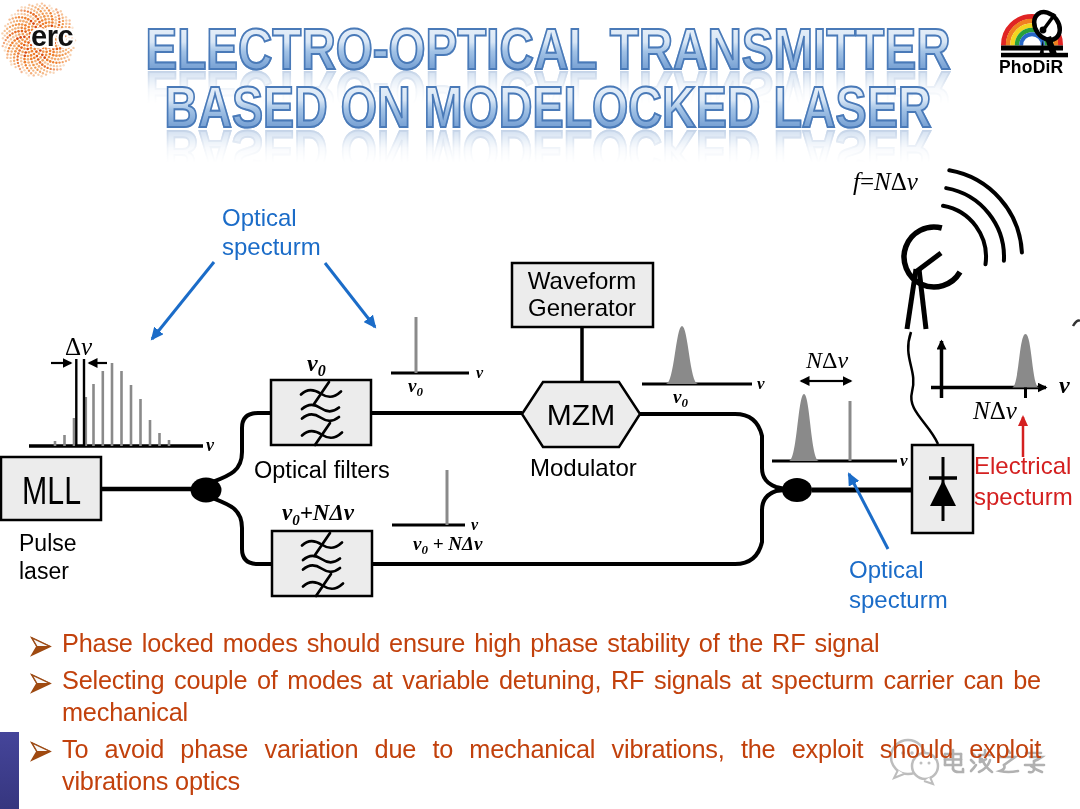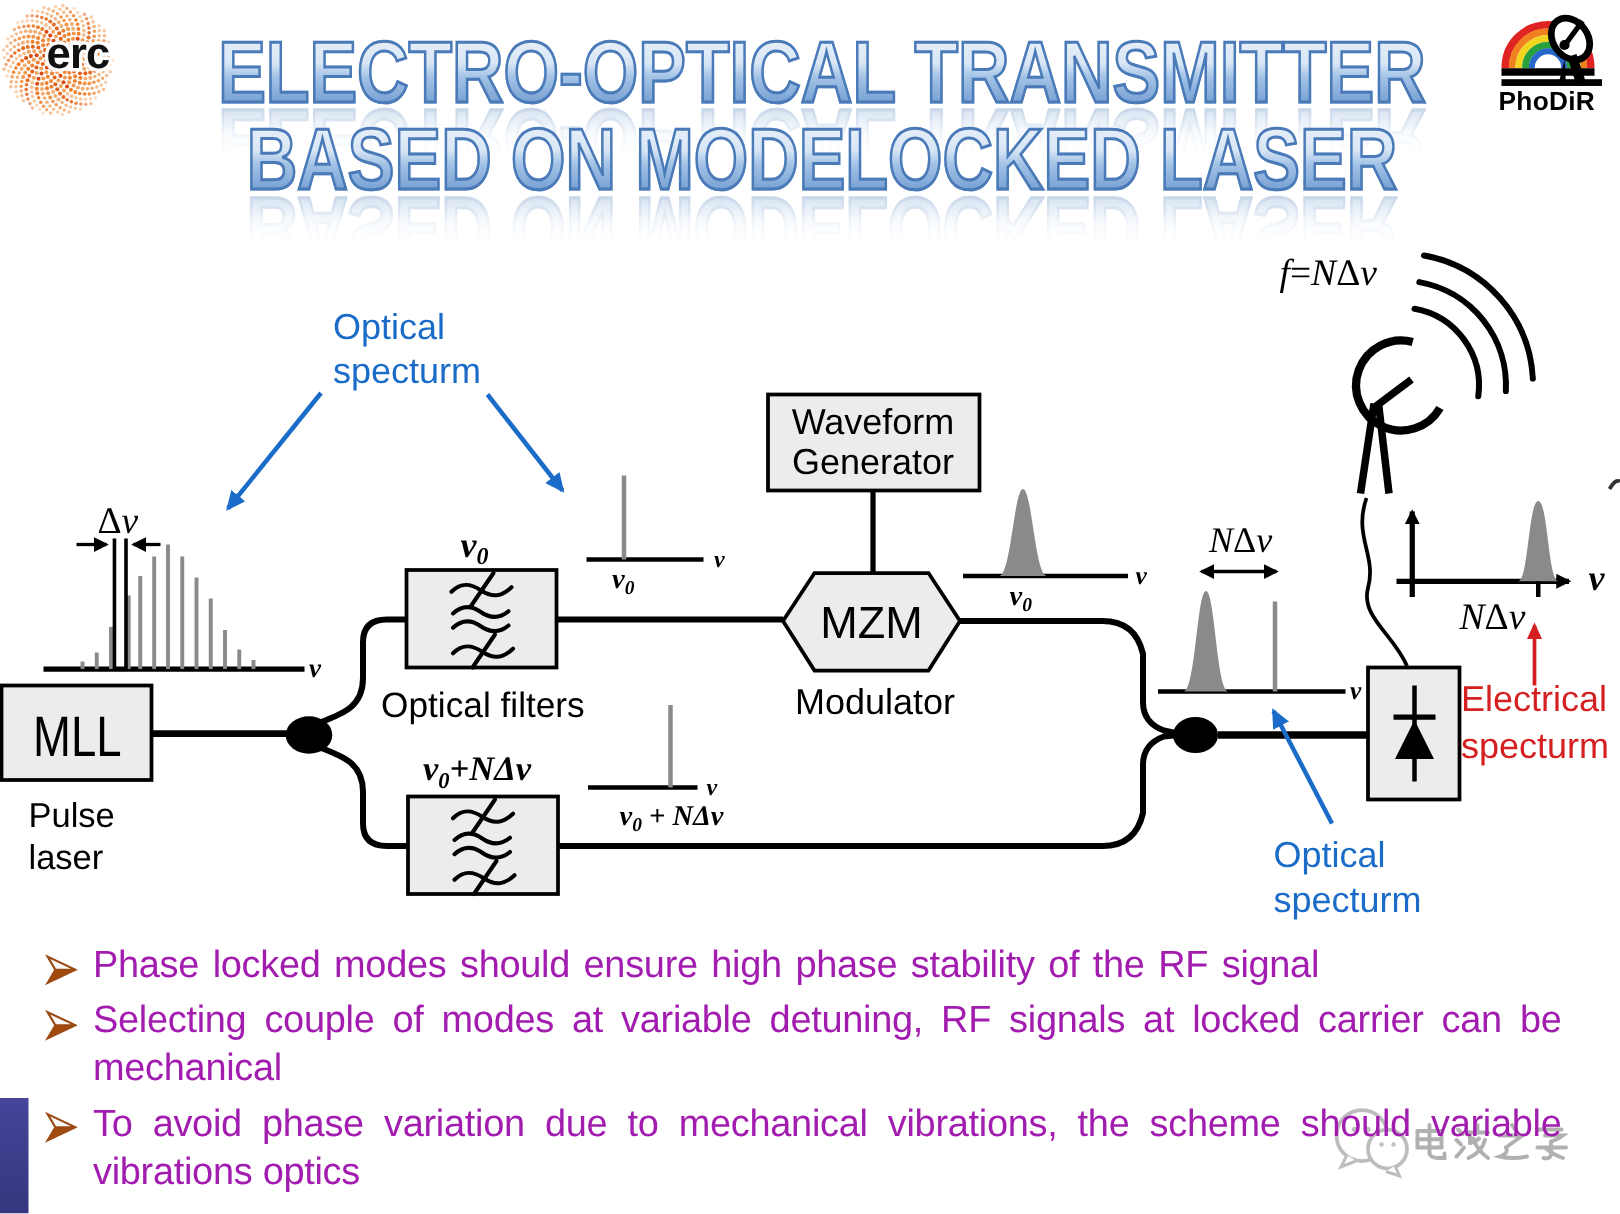--- a/index.html
+++ b/index.html
@@ -9,21 +9,21 @@
   -webkit-background-clip:text; background-clip:text; color:transparent;
   -webkit-text-stroke:2px #4a7ab8; white-space:nowrap; }
 .refl { position:absolute; left:8px; width:1080px; text-align:center;
   font-weight:bold; font-size:58px; line-height:1; letter-spacing:0px;
   background:linear-gradient(to bottom,#ecf3fa 0%,#d8e6f5 38%,#a3c3e6 54%,#7da5d6 80%,#719ace 100%);
   -webkit-background-clip:text; background-clip:text; color:transparent;
   -webkit-text-stroke:2px #4a7ab8; white-space:nowrap;
   -webkit-mask-image:linear-gradient(to bottom, transparent 30%, rgba(0,0,0,0.08) 55%, rgba(0,0,0,0.34) 88%, rgba(0,0,0,0.38) 100%);
   mask-image:linear-gradient(to bottom, transparent 30%, rgba(0,0,0,0.08) 55%, rgba(0,0,0,0.34) 88%, rgba(0,0,0,0.38) 100%); }
 #bullets { position:absolute; left:62px; top:627px; width:979px;
-  font-size:25.3px; line-height:32px; color:#a21caf; letter-spacing:-0.2px; }
+  font-size:25.3px; line-height:32px; color:#c2410c; letter-spacing:-0.2px; }
 #bullets .para { margin-bottom:5px; }
 .jline { text-align:justify; text-align-last:justify; }
 .bmark { position:absolute; width:23px; height:23px; }
 #leftbar { position:absolute; left:0; top:732px; width:19px; height:77px;
   background:linear-gradient(to bottom,#45459a,#36367f); }
 svg.layer { position:absolute; left:0; top:0; }
 </style></head><body>
 
 <div class="refl" style="top:63px; transform:scaleX(0.820) scaleY(-1); transform-origin:540px 50%;">ELECTRO-OPTICAL TRANSMITTER</div>
 <div class="refl" style="top:122px; transform:scaleX(0.804) scaleY(-1); transform-origin:540px 50%;">BASED ON MODELOCKED LASER</div>
@@ -644,22 +644,22 @@
   </svg>
 <svg class="bmark" style="left:30px; top:740px;" viewBox="0 0 23 23">
     <polygon points="2,3 20,11.5 2,20 7,11.5" fill="none" stroke="#9c4a14" stroke-width="1.6"></polygon>
     <polygon points="2,3 20,11.5 7,11.5" fill="#f8f8f8" stroke="#9c4a14" stroke-width="1.2"></polygon>
     <polygon points="7,11.5 20,11.5 2,20" fill="#a04a10"></polygon>
   </svg>
 
 <div id="bullets">
  <div class="para" style="word-spacing:2.2px;">Phase locked modes should ensure high phase stability of the RF signal</div>
  <div class="para">
-      <div class="jline">Selecting couple of modes at variable detuning, RF signals at locked carrier can be</div>
+      <div class="jline">Selecting couple of modes at variable detuning, RF signals at specturm carrier can be</div>
       <div>mechanical</div>
     </div>
  <div class="para">
-      <div class="jline">To avoid phase variation due to mechanical vibrations, the scheme should variable</div>
+      <div class="jline">To avoid phase variation due to mechanical vibrations, the exploit should exploit</div>
       <div>vibrations optics</div>
     </div>
 </div>
 
 <div id="leftbar"></div>
 
 </body></html>

